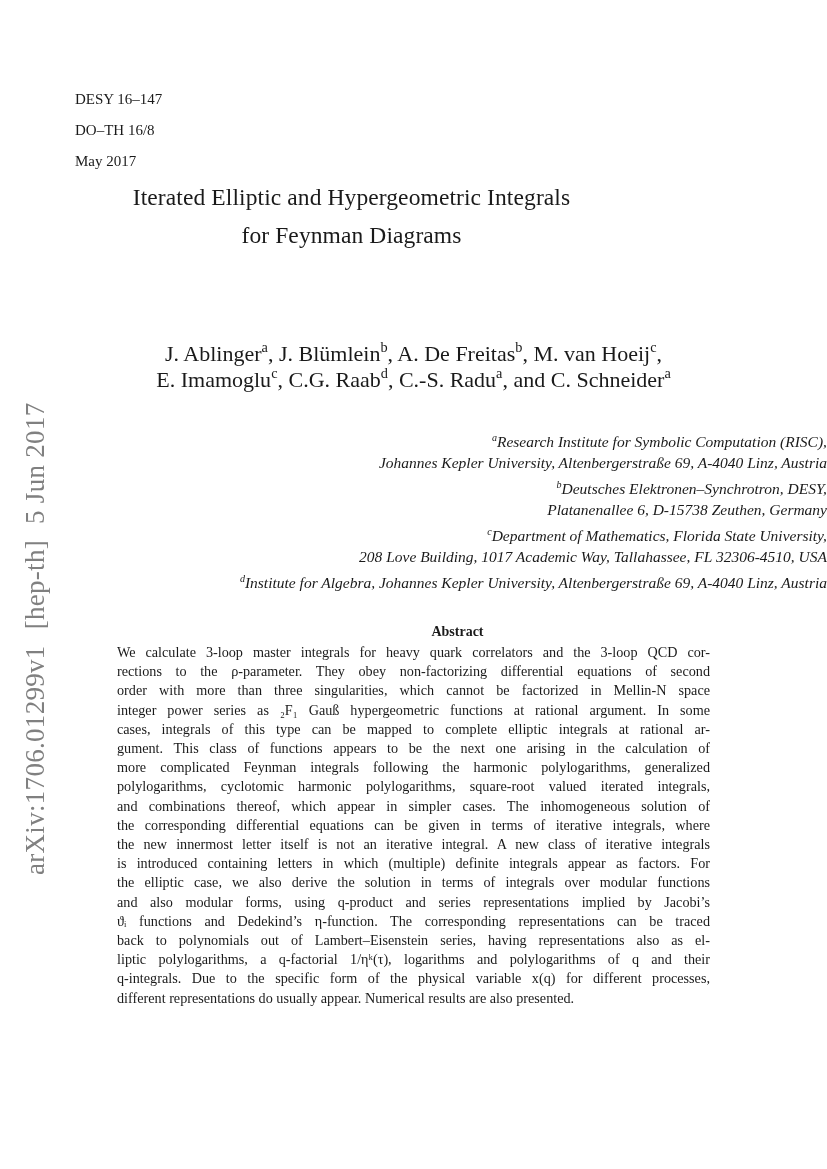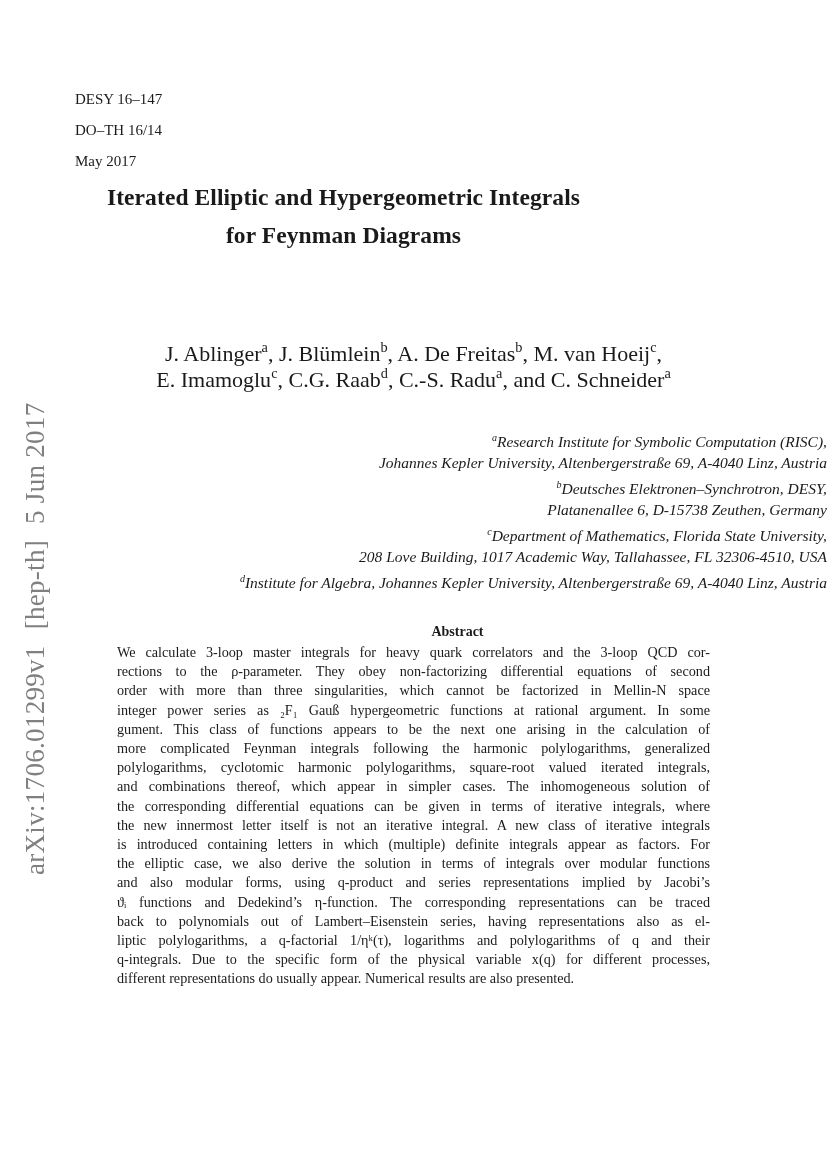--- a/index.html
+++ b/index.html
@@ -7,22 +7,22 @@
     width: 827px; height: 1169px; position: relative; overflow: hidden;
     font-family: "DejaVu Serif", "Liberation Serif", serif;
     color: #1a1a1a;
   }
   .preprint {
     position: absolute; left: 75px; top: 78px;
     font-family: "Liberation Serif", serif; font-size: 15px; line-height: 19px;
   }
   .preprint div { white-space: nowrap; margin-top: 12px; }
   .title {
-    position: absolute; left: 8px; width: 671px; top: 178px; text-align: center;
-    font-family: "Liberation Serif", serif; font-weight: bold; font-size: 23.5px; line-height: 38px;
+    position: absolute; left: 16px; width: 671px; top: 178px; text-align: center;
+    font-family: "Liberation Serif", serif; font-weight: normal; font-size: 23.5px; line-height: 38px;
     letter-spacing: 0.1px;
   }
   .authors {
     position: absolute; left: 0; width: 827px; top: 341px; text-align: center;
     font-family: "Liberation Serif", serif; font-size: 22px; line-height: 26px;
   }
   .affils {
     position: absolute; left: 0; width: 827px; top: 431px;
     font-family: "Liberation Serif", serif; font-style: italic; font-size: 15.5px; line-height: 21px;
     text-align: right;
@@ -48,21 +48,21 @@
     font-family: "Liberation Serif", serif; font-size: 27px; color: #808080;
     white-space: nowrap; letter-spacing: 0.3px;
   }
   .arxiv-stamp span { margin-right: 16px; }
 </style>
 </head>
 <body>
 
 <div class="preprint">
   <div>DESY 16–147</div>
-  <div>DO–TH 16/14</div>
+  <div>DO–TH 16/8</div>
   <div>May 2017</div>
 </div>
 
 <div class="title">
   <div>Iterated Elliptic and Hypergeometric Integrals</div>
   <div>for Feynman Diagrams</div>
 </div>
 
 <div class="authors">
   <div>
@@ -91,20 +91,21 @@
   </div>
 </div>
 
 <div class="abstract-heading">Abstract</div>
 
 <div class="abstract-body">
   <span class="ln">We calculate 3-loop master integrals for heavy quark correlators and the 3-loop QCD cor-</span>
   <span class="ln">rections to the ρ-parameter. They obey non-factorizing differential equations of second</span>
   <span class="ln">order with more than three singularities, which cannot be factorized in Mellin-N space</span>
   <span class="ln">integer power series as ₂F₁ Gauß hypergeometric functions at rational argument. In some</span>
+  <span class="ln">cases, integrals of this type can be mapped to complete elliptic integrals at rational ar-</span>
   <span class="ln">gument. This class of functions appears to be the next one arising in the calculation of</span>
   <span class="ln">more complicated Feynman integrals following the harmonic polylogarithms, generalized</span>
   <span class="ln">polylogarithms, cyclotomic harmonic polylogarithms, square-root valued iterated integrals,</span>
   <span class="ln">and combinations thereof, which appear in simpler cases. The inhomogeneous solution of</span>
   <span class="ln">the corresponding differential equations can be given in terms of iterative integrals, where</span>
   <span class="ln">the new innermost letter itself is not an iterative integral. A new class of iterative integrals</span>
   <span class="ln">is introduced containing letters in which (multiple) definite integrals appear as factors. For</span>
   <span class="ln">the elliptic case, we also derive the solution in terms of integrals over modular functions</span>
   <span class="ln">and also modular forms, using q-product and series representations implied by Jacobi’s</span>
   <span class="ln">ϑᵢ functions and Dedekind’s η-function. The corresponding representations can be traced</span>

